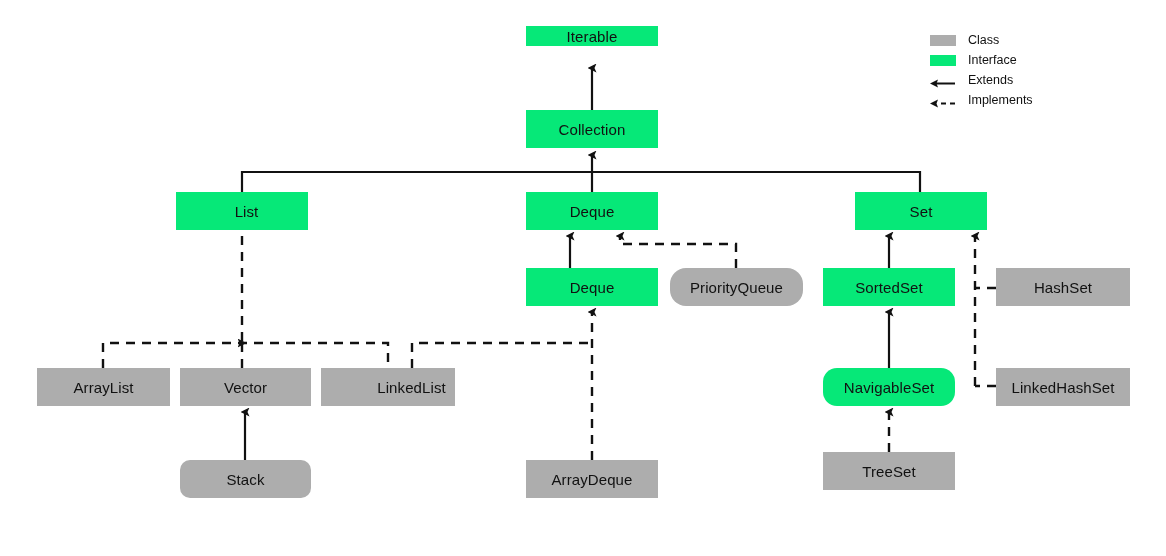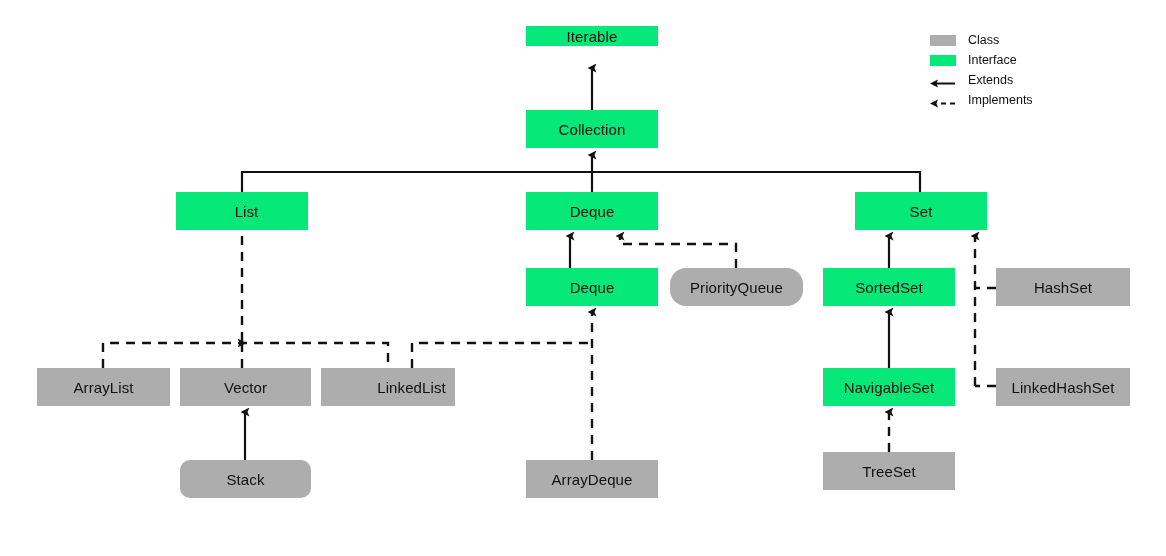--- a/index.html
+++ b/index.html
@@ -165,21 +165,21 @@
       </div>
       <div class="node klass" style="left: 37px; top: 368px; width: 133px; height: 38px;">
         <span>ArrayList</span>
       </div>
       <div class="node klass" style="left: 180px; top: 368px; width: 131px; height: 38px;">
         <span>Vector</span>
       </div>
       <div class="node klass" style="left: 321px; top: 368px; width: 134px; height: 38px; padding-left: 47px;">
         <span>LinkedList</span>
       </div>
-      <div class="node iface" style="left: 823px; top: 368px; width: 132px; height: 38px;">
+      <div class="node iface" style="left: 823px; top: 368px; width: 132px; height: 38px; border-radius: 14px;">
         <span>NavigableSet</span>
       </div>
       <div class="node klass" style="left: 996px; top: 368px; width: 134px; height: 38px;">
         <span>LinkedHashSet</span>
       </div>
       <div class="node klass" style="left: 180px; top: 460px; width: 131px; height: 38px; border-radius: 10px;">
         <span>Stack</span>
       </div>
       <div class="node klass" style="left: 526px; top: 460px; width: 132px; height: 38px;">
         <span>ArrayDeque</span>

